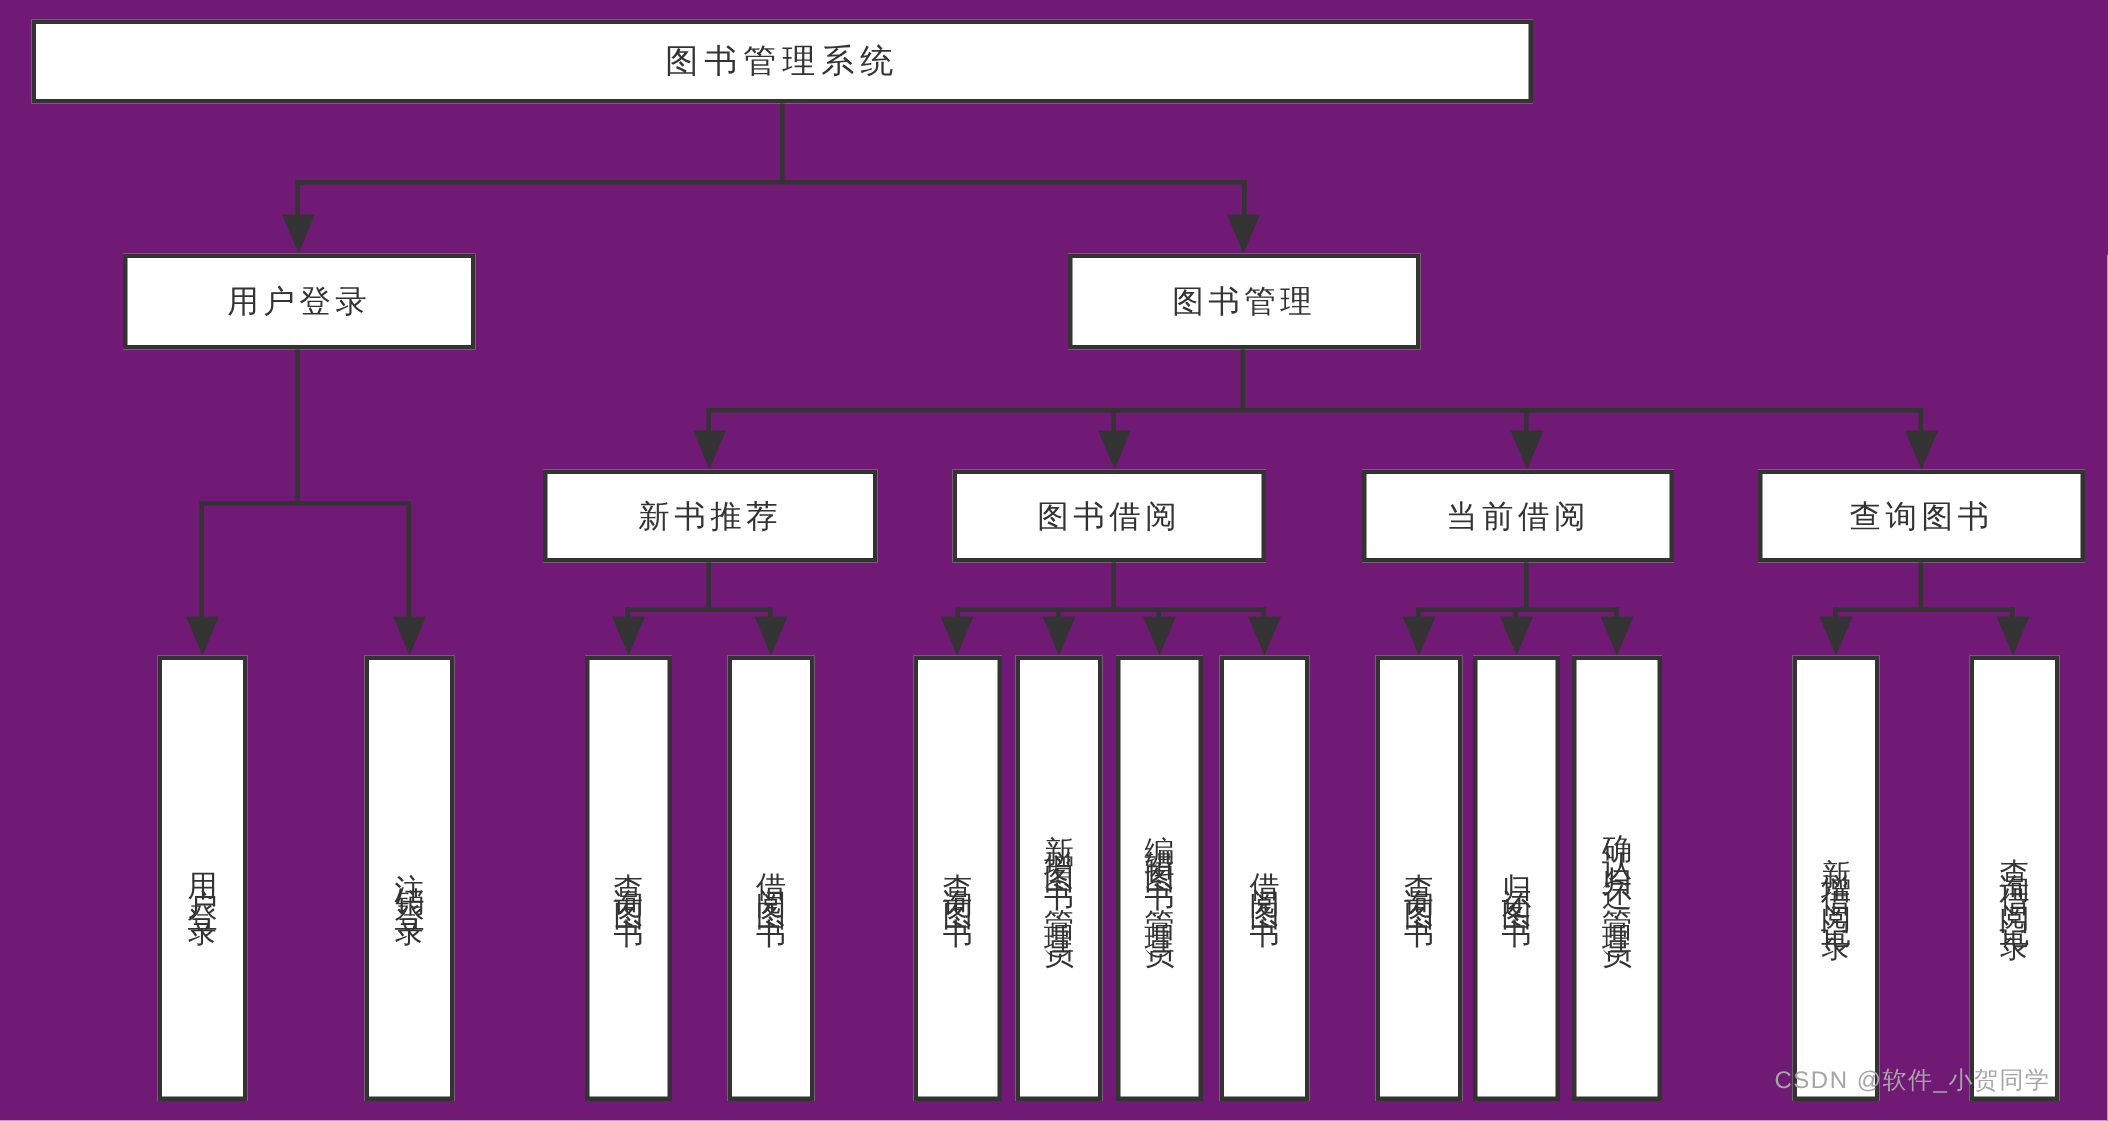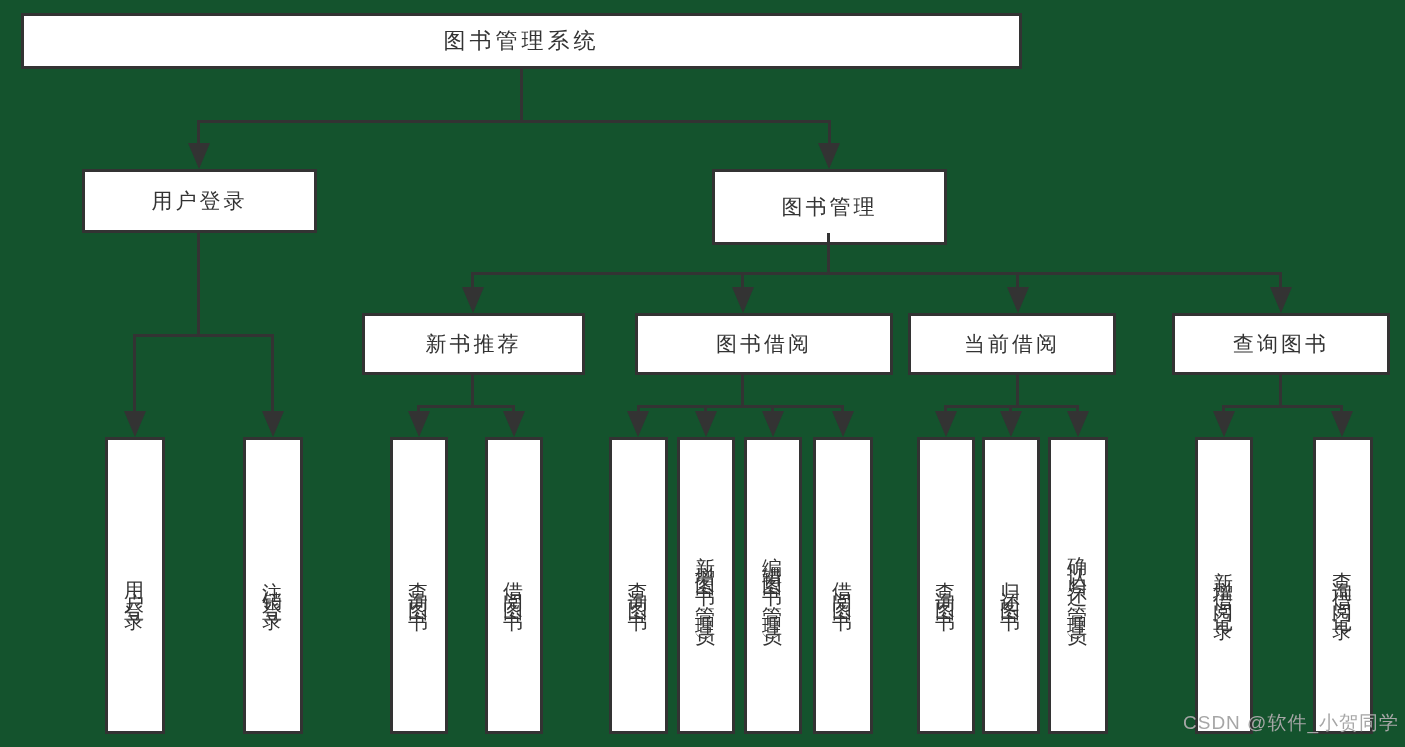--- a/index.html
+++ b/index.html
@@ -1,19 +1,19 @@
 <!DOCTYPE html>
 <html><head>
 <meta charset="utf-8">
 <style>
   html,body{margin:0;padding:0;background:#ffffff;}
   .canvas{
     position:relative;
     width:1405px;height:747px;
-    background:#14532d;
+    background:#701a75;
     font-family:"Liberation Sans","DejaVu Sans",sans-serif;
     overflow:hidden;
   }
   .node{
     position:absolute;
     box-sizing:border-box;
     border:3px solid #333333;
     background:#ffffff;
     color:#333333;
     display:flex;
@@ -32,21 +32,21 @@
   .hl{position:absolute;height:3px;background:#333333;}
   .arrow{
     position:absolute;width:0;height:0;
     border-left:11px solid transparent;
     border-right:11px solid transparent;
     border-top:26px solid #333333;
   }
   .watermark{
     position:absolute;
     left:1183px;top:710px;
-    font-size:19px;
+    font-size:16px;
     letter-spacing:1px;
     color:#a6a6a6;
     z-index:5;
     white-space:nowrap;
   }
   .lbl{display:inline-block;}
 </style>
 </head>
 <body>
 
@@ -59,21 +59,21 @@
   <div class="vl" style="left:520px;top:69px;height:51px;"></div>
   <div class="hl" style="left:197px;top:120px;width:634px;"></div>
   <div class="vl" style="left:197px;top:120px;height:30px;"></div>
   <div class="arrow" style="left:188px;top:143px;"></div>
   <div class="vl" style="left:828px;top:120px;height:30px;"></div>
   <div class="arrow" style="left:818px;top:143px;"></div>
 
   <div class="node hbox" style="left:82px;top:169px;width:235px;height:64px;">
     <span class="lbl">用户登录</span>
   </div>
-  <div class="node hbox" style="left:712px;top:169px;width:235px;height:76px;">
+  <div class="node hbox" style="left:712px;top:169px;width:235px;height:64px;">
     <span class="lbl">图书管理</span>
   </div>
 
   <div class="vl" style="left:197px;top:233px;height:101px;"></div>
   <div class="hl" style="left:133px;top:334px;width:141px;"></div>
   <div class="vl" style="left:133px;top:334px;height:85px;"></div>
   <div class="arrow" style="left:124px;top:411px;"></div>
   <div class="vl" style="left:271px;top:334px;height:85px;"></div>
   <div class="arrow" style="left:262px;top:411px;"></div>
 
@@ -84,21 +84,21 @@
   <div class="vl" style="left:741px;top:272px;height:28px;"></div>
   <div class="arrow" style="left:732px;top:287px;"></div>
   <div class="vl" style="left:1016px;top:272px;height:28px;"></div>
   <div class="arrow" style="left:1007px;top:287px;"></div>
   <div class="vl" style="left:1279px;top:272px;height:28px;"></div>
   <div class="arrow" style="left:1270px;top:287px;"></div>
 
   <div class="node hbox" style="left:362px;top:313px;width:223px;height:62px;">
     <span class="lbl">新书推荐</span>
   </div>
-  <div class="node hbox" style="left:635px;top:313px;width:258px;height:62px;">
+  <div class="node hbox" style="left:635px;top:313px;width:209px;height:62px;">
     <span class="lbl">图书借阅</span>
   </div>
   <div class="node hbox" style="left:908px;top:313px;width:208px;height:62px;">
     <span class="lbl">当前借阅</span>
   </div>
   <div class="node hbox" style="left:1172px;top:313px;width:218px;height:62px;">
     <span class="lbl">查询图书</span>
   </div>
 
   <div class="vl" style="left:471px;top:375px;height:30px;"></div>

